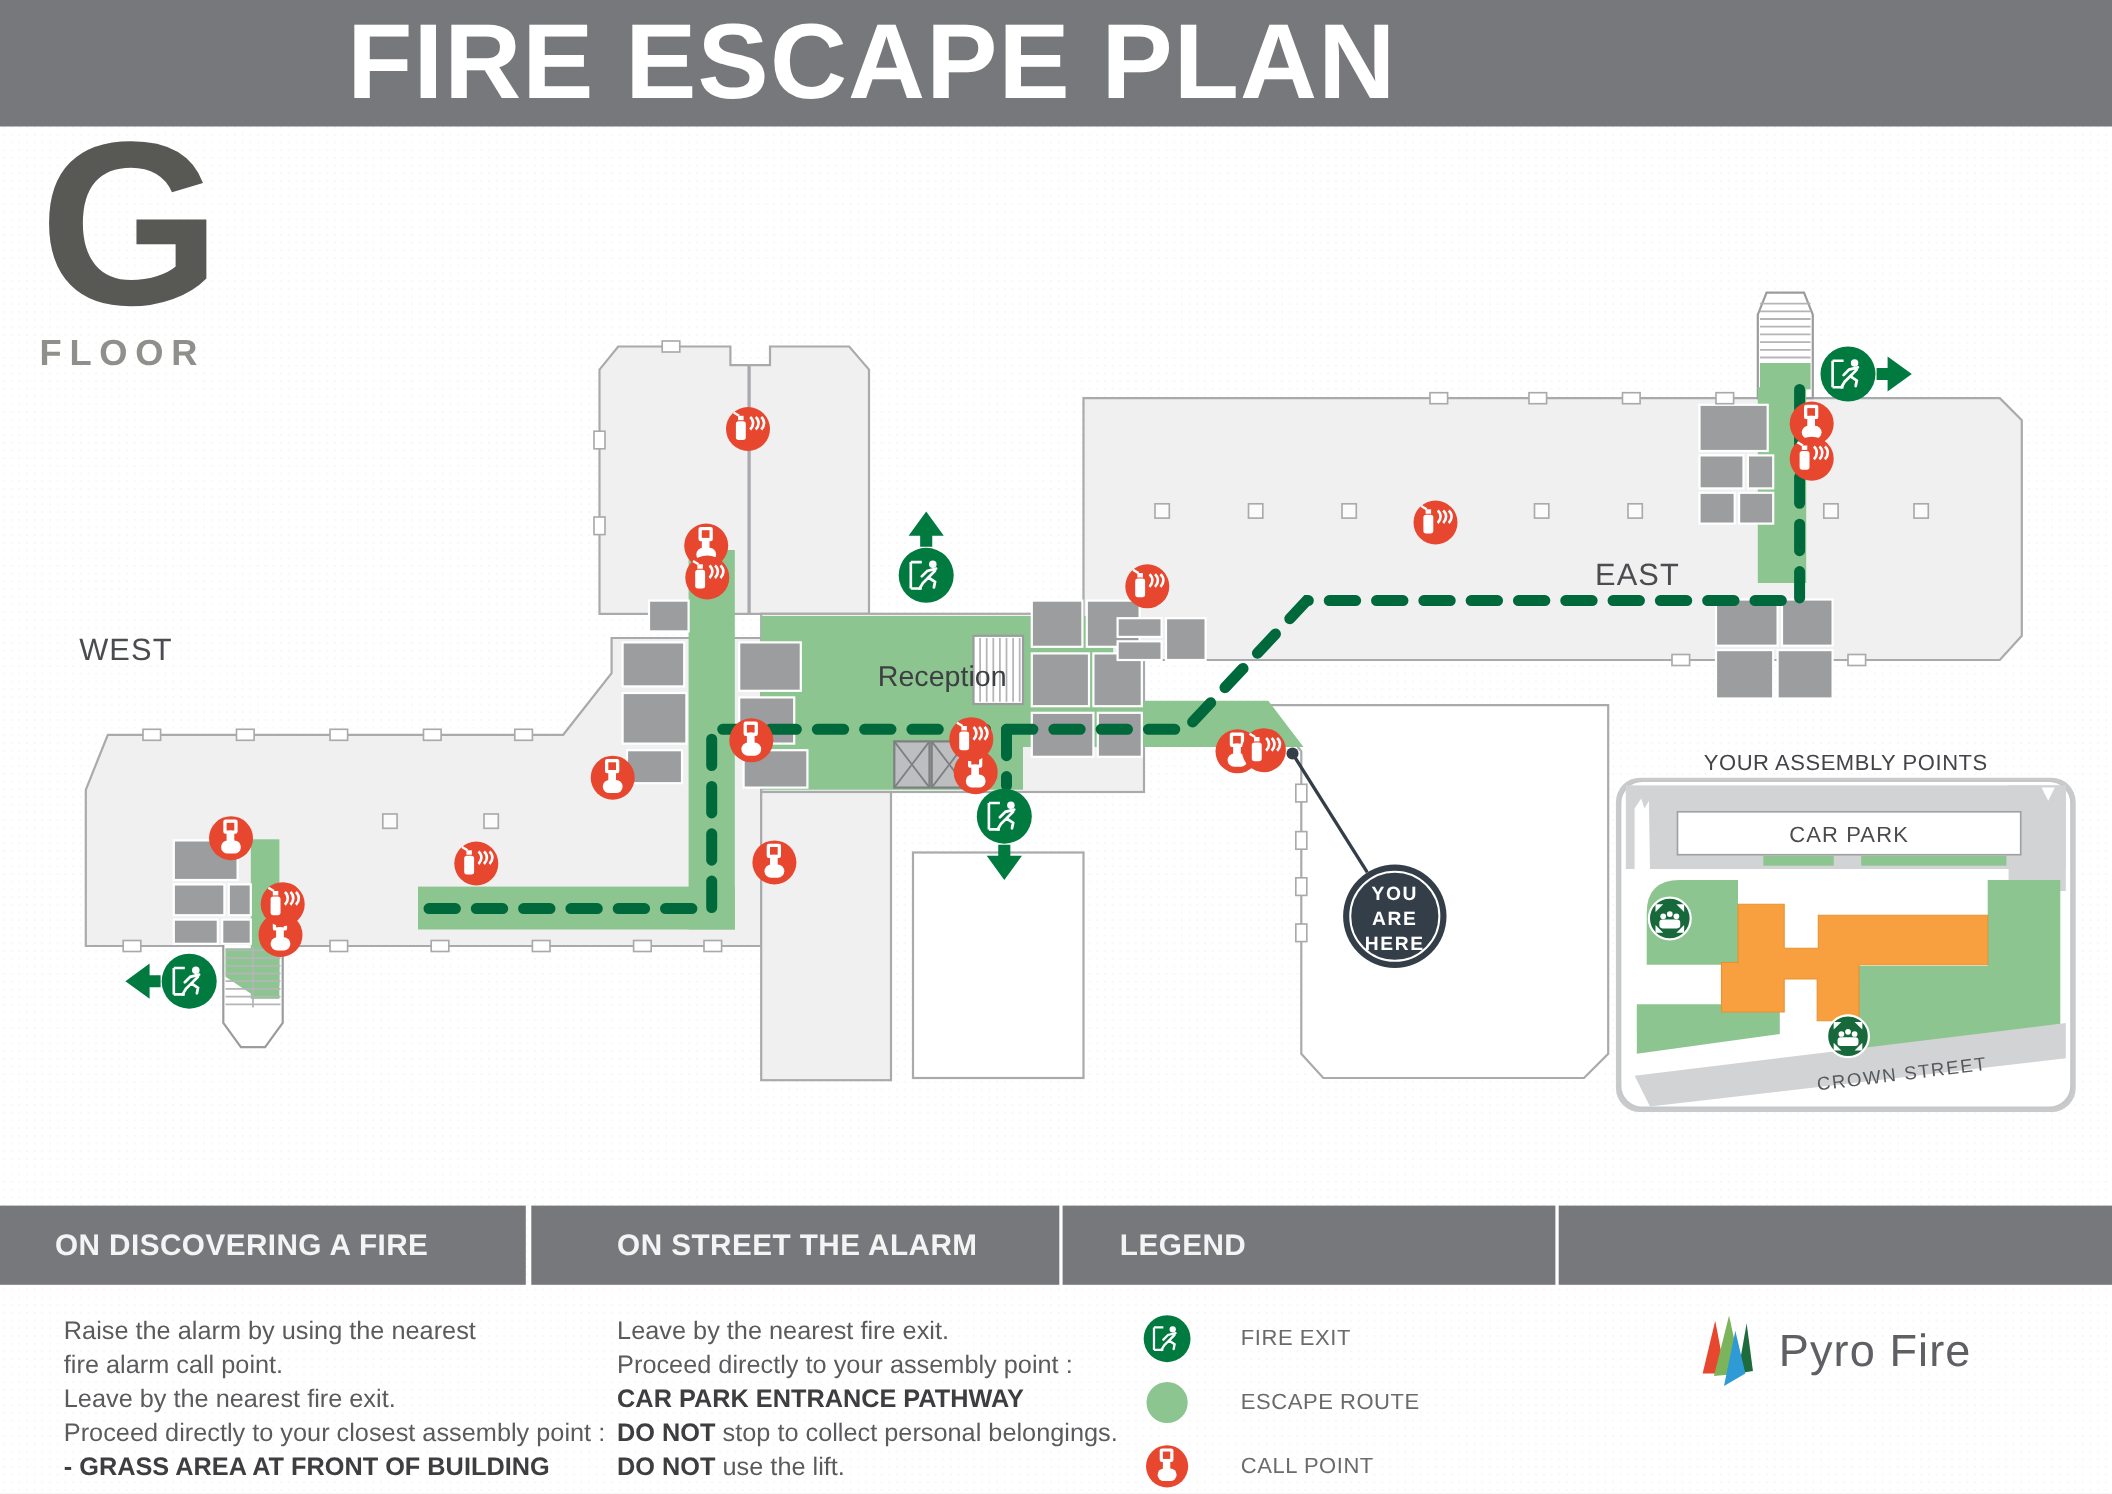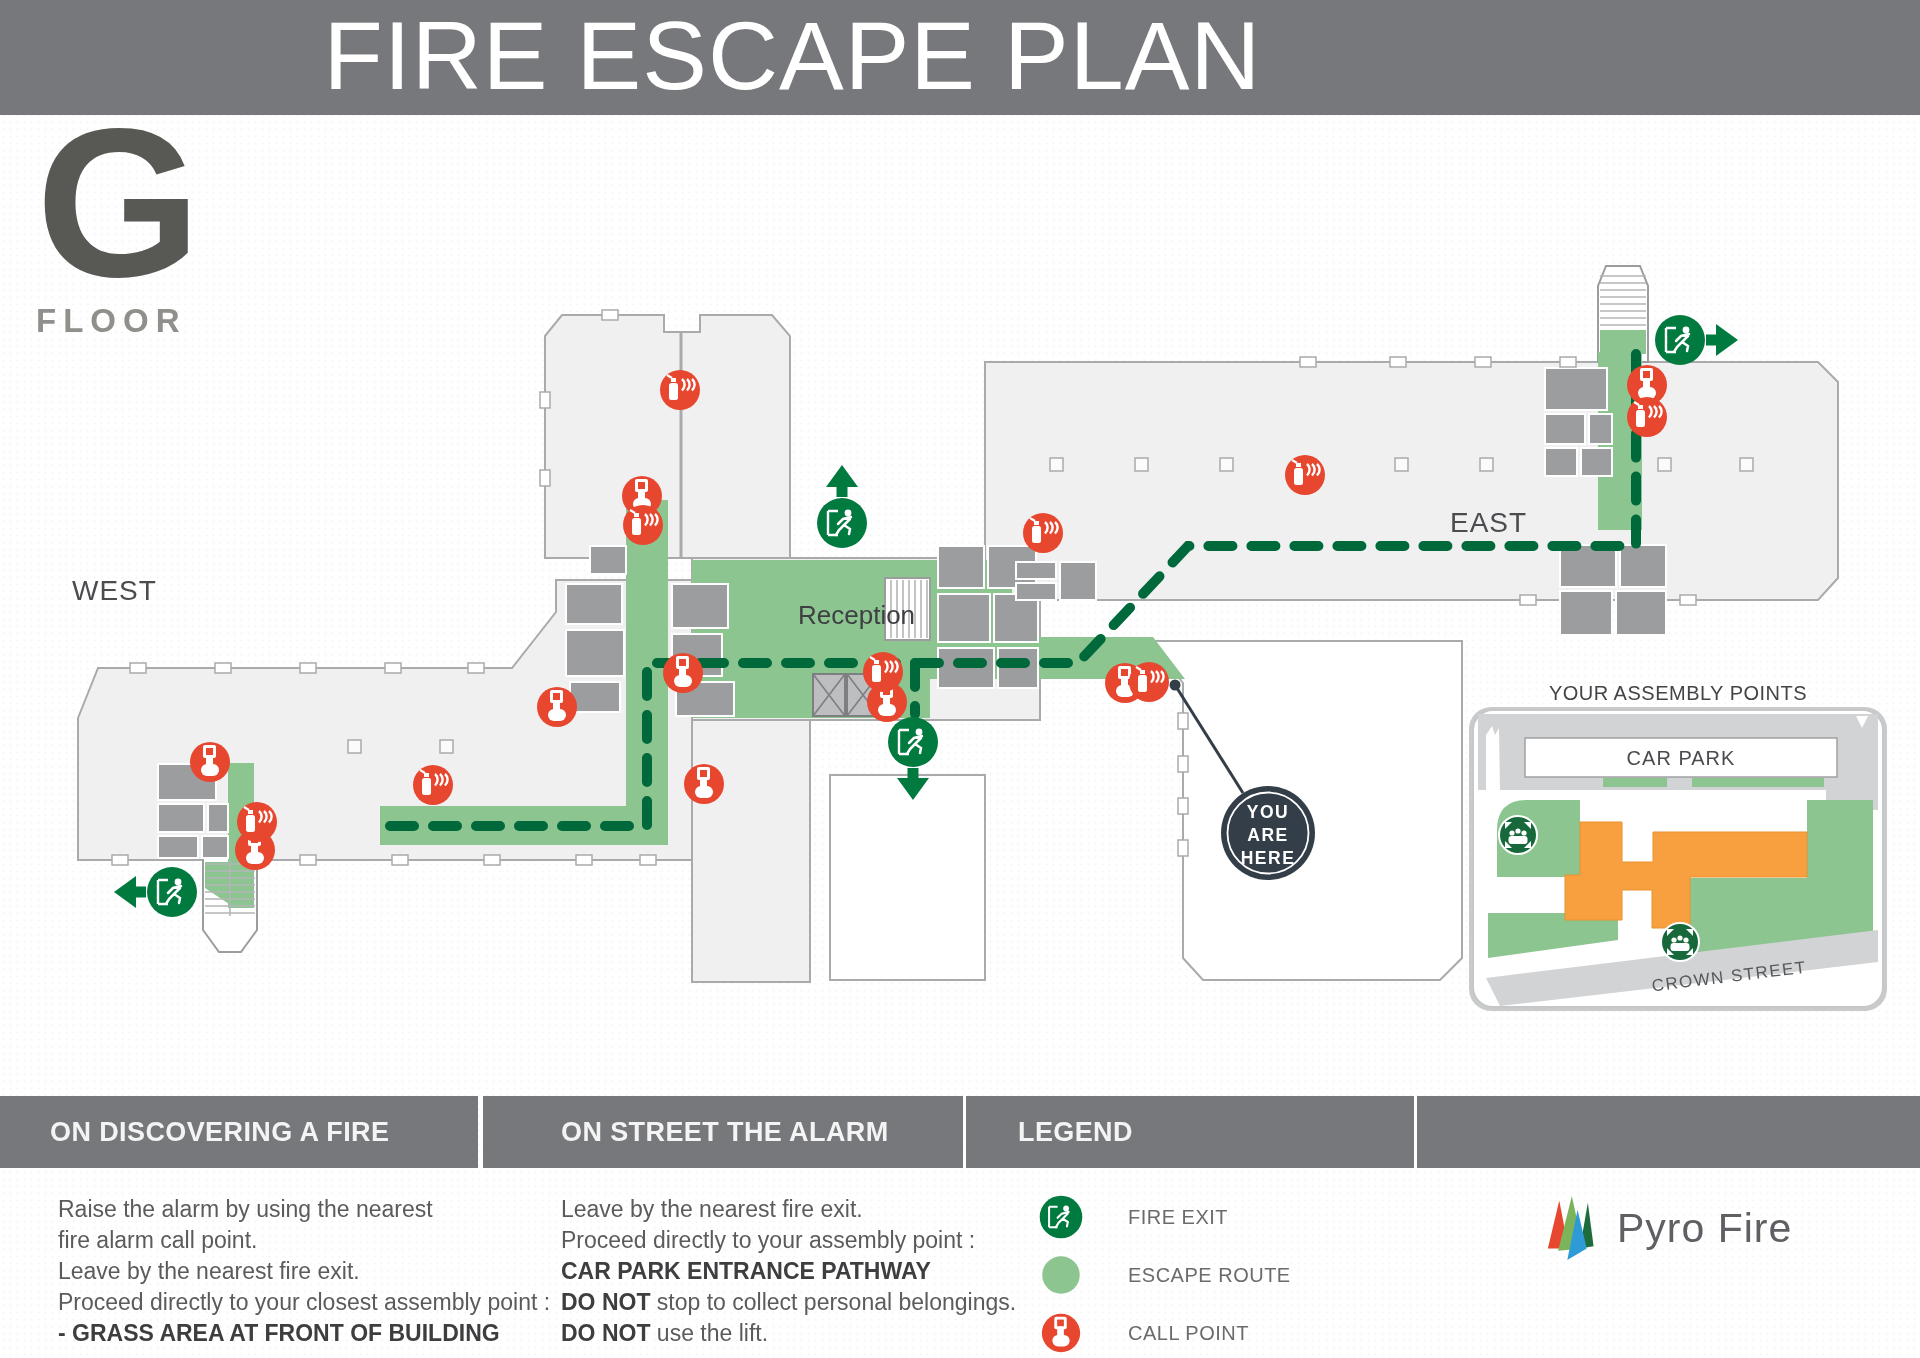--- a/index.html
+++ b/index.html
@@ -2,21 +2,21 @@
 <html><head>
 <meta charset="utf-8">
 <style>
   html,body{margin:0;padding:0;background:#e8e8e8;}
   .stage{position:relative;width:1920px;height:1358px;background:#ffffff;
     background-image:radial-gradient(rgba(120,120,120,0.055) 1px, transparent 1.2px);
     background-size:7px 7px;
     font-family:"Liberation Sans",sans-serif;overflow:hidden;}
   .titlebar{position:absolute;left:0;top:0;width:1920px;height:115px;background:#77787B;}
   .titlebar .t{position:absolute;left:0;top:0;width:1585px;height:115px;line-height:112px;
-    text-align:center;color:#ffffff;font-size:97px;font-weight:400;letter-spacing:1px;}
+    text-align:center;color:#ffffff;font-size:97px;font-weight:700;letter-spacing:1px;}
   .floorbadge{position:absolute;left:36px;top:108px;width:220px;}
   .floorbadge .g{font-size:212px;line-height:190px;font-weight:700;color:#585954;}
   .floorbadge .fw{margin-top:4px;font-size:33px;font-weight:700;letter-spacing:7px;color:#8F8F8B;}
   svg.map{position:absolute;left:0;top:0;}
   
   .room{fill:#F0F0F1;stroke:#A9AAAC;stroke-width:2;}
   .roomw{fill:#FFFFFF;stroke:#A9AAAC;stroke-width:2;}
   .furn{fill:#9C9D9E;stroke:#FFFFFF;stroke-width:2;}
   .green{fill:#8CC590;}
   .bump{fill:#FFFFFF;stroke:#A9AAAC;stroke-width:1.5;}

